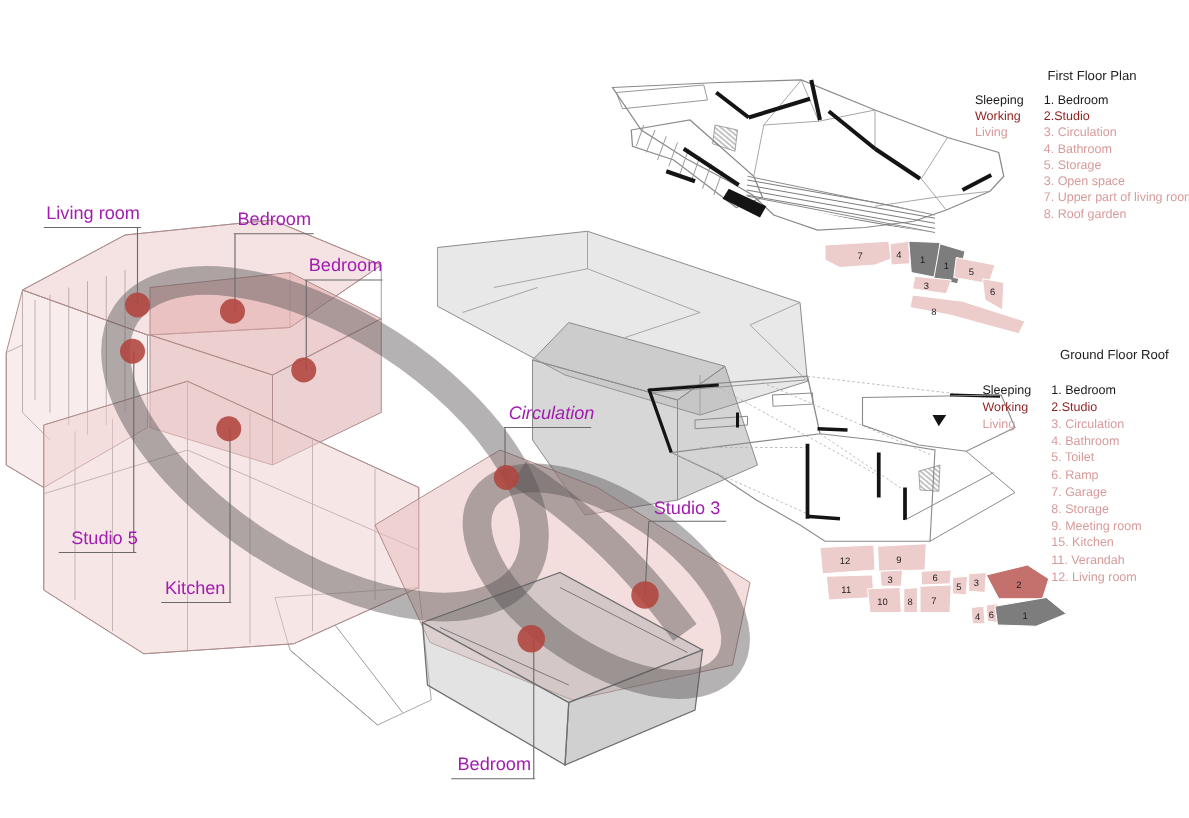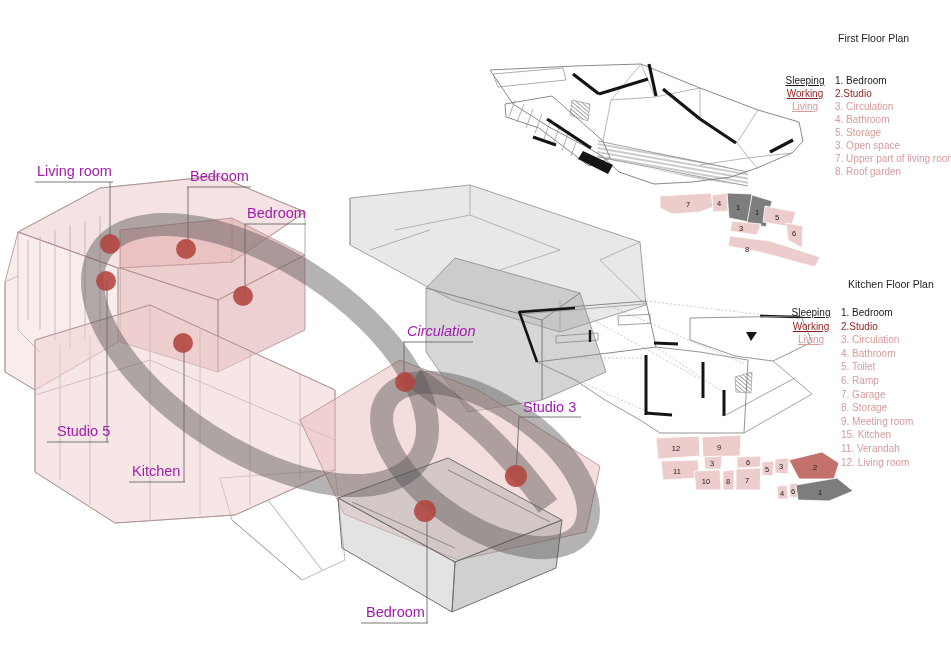--- a/index.html
+++ b/index.html
@@ -4,21 +4,21 @@
 <style>
   html,body{margin:0;padding:0;background:#fff;}
   .stage{position:relative;width:951px;height:654px;background:#ffffff;overflow:hidden;
          font-family:"Liberation Sans",sans-serif;}
   .layer{position:absolute;left:0;top:0;width:951px;height:654px;}
   .label{position:absolute;font-size:14.5px;color:#a21caf;white-space:nowrap;}
   .plan-title{position:absolute;font-size:10.5px;color:#1f1f1f;white-space:nowrap;}
   .legend{position:absolute;font-size:10px;}
   .legend .lrow{display:flex;white-space:nowrap;height:13px;line-height:13px;}
   .legend.ground .lrow{height:13.6px;line-height:13.6px;}
-  .legend .cat{width:50px;text-align:center;margin-right:5px;text-decoration:underline;}
+  .legend .cat{width:50px;text-align:left;margin-right:5px;}
   .legend .item{text-align:right;}
   .c-black{color:#1a1a1a;}
   .c-red{color:#8e1f1f;}
   .c-pink{color:#d79b9b;}
   .knum{font-size:7.5px;fill:#1c1c1c;text-anchor:middle;font-family:"Liberation Sans",sans-serif;}
 </style>
 </head>
 <body>
 
 <div class="stage">
@@ -215,22 +215,22 @@
 
   <div class="label" style="left:37px;top:163px;">Living room</div>
   <div class="label" style="left:190px;top:168px;">Bedroom</div>
   <div class="label" style="left:247px;top:205px;">Bedroom</div>
   <div class="label" style="left:407px;top:323px;font-style:italic;">Circulation</div>
   <div class="label" style="left:523px;top:399px;">Studio 3</div>
   <div class="label" style="left:57px;top:423px;">Studio 5</div>
   <div class="label" style="left:132px;top:463px;">Kitchen</div>
   <div class="label" style="left:366px;top:604px;">Bedroom</div>
 
-  <div class="plan-title" style="left:828px;top:32px;padding-left:10px;">First Floor Plan</div>
-  <div class="plan-title" style="left:848px;top:278px;">Kitchen Floor Plan</div>
+  <div class="plan-title" style="left:828px;top:55px;padding-left:10px;">First Floor Plan</div>
+  <div class="plan-title" style="left:848px;top:278px;">Ground Floor Roof</div>
 
   <div class="legend" style="left:780px;top:74px;">
     <div class="lrow">
         <span class="cat c-black">Sleeping</span>
         <span class="item c-black">1. Bedroom</span>
       </div>
     <div class="lrow">
         <span class="cat c-red">Working</span>
         <span class="item c-red">2.Studio</span>
       </div>

